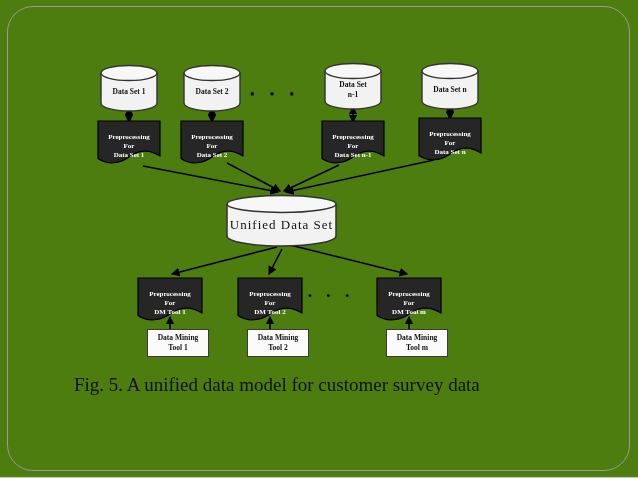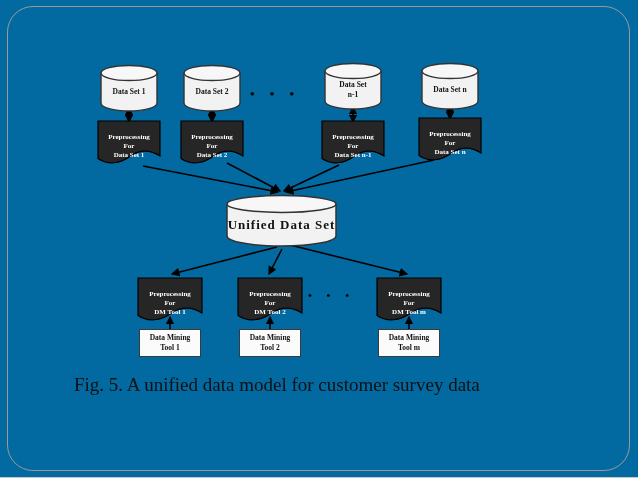--- a/index.html
+++ b/index.html
@@ -1,50 +1,50 @@
 <!DOCTYPE html>
 <html><head>
 <meta charset="utf-8">
 <style>
   html,body { margin:0; padding:0; background:#fff; }
   .slide {
-    position:relative; width:638px; height:478px; background:#0369a1;
+    position:relative; width:638px; height:478px; background:#4d7c0f;
     font-family:"Liberation Serif", serif; overflow:hidden;
   }
   .frame {
     position:absolute; left:7px; top:6px; width:621px; height:463px;
     border:1px solid #9a9a9a; border-radius:26px;
   }
   .bottom-edge { position:absolute; left:0; bottom:0; width:638px; height:1px; background:#c9c9c9; }
 
   .node { position:absolute; }
   .node svg { display:block; }
 
   .cyl-label {
     position:absolute; left:0; right:0; top:0; bottom:0;
     display:flex; align-items:center; justify-content:center;
     padding-top:7px; text-align:center; font-weight:bold; font-size:7.5px;
     line-height:1.3; color:#111; white-space:pre-line;
   }
   .unified-label {
     position:absolute; left:0; right:0; top:0; bottom:0;
     display:flex; align-items:center; justify-content:center;
-    padding-top:8px; text-align:center; font-weight:bold; font-size:13px;
+    padding-top:8px; text-align:center; font-weight:normal; font-size:13px;
     letter-spacing:1px; color:#111; white-space:pre-line;
   }
   .wave-label {
     position:absolute; left:0; right:0; top:13px;
     text-align:center; font-weight:bold; font-size:7px; line-height:1.3;
     color:#ffffff; white-space:pre-line;
   }
   .dmbox {
     position:absolute; background:#fbfbfb; border:1.5px solid #3a3a3a;
     display:flex; align-items:center; justify-content:center; text-align:center;
     font-weight:bold; font-size:7.5px; line-height:1.35; color:#111;
-    white-space:pre-line; box-sizing:border-box;
+    white-space:pre-line; box-sizing:border-box;margin-left:8px;
   }
   .dots {
     position:absolute; font-weight:bold; color:#000;
     letter-spacing:6px; font-size:13px;
   }
   .caption { position:absolute; left:74px; top:374px; font-size:19px; color:#111; }
   .connectors { position:absolute; left:0; top:0; }
 </style>
 </head>
 <body>

